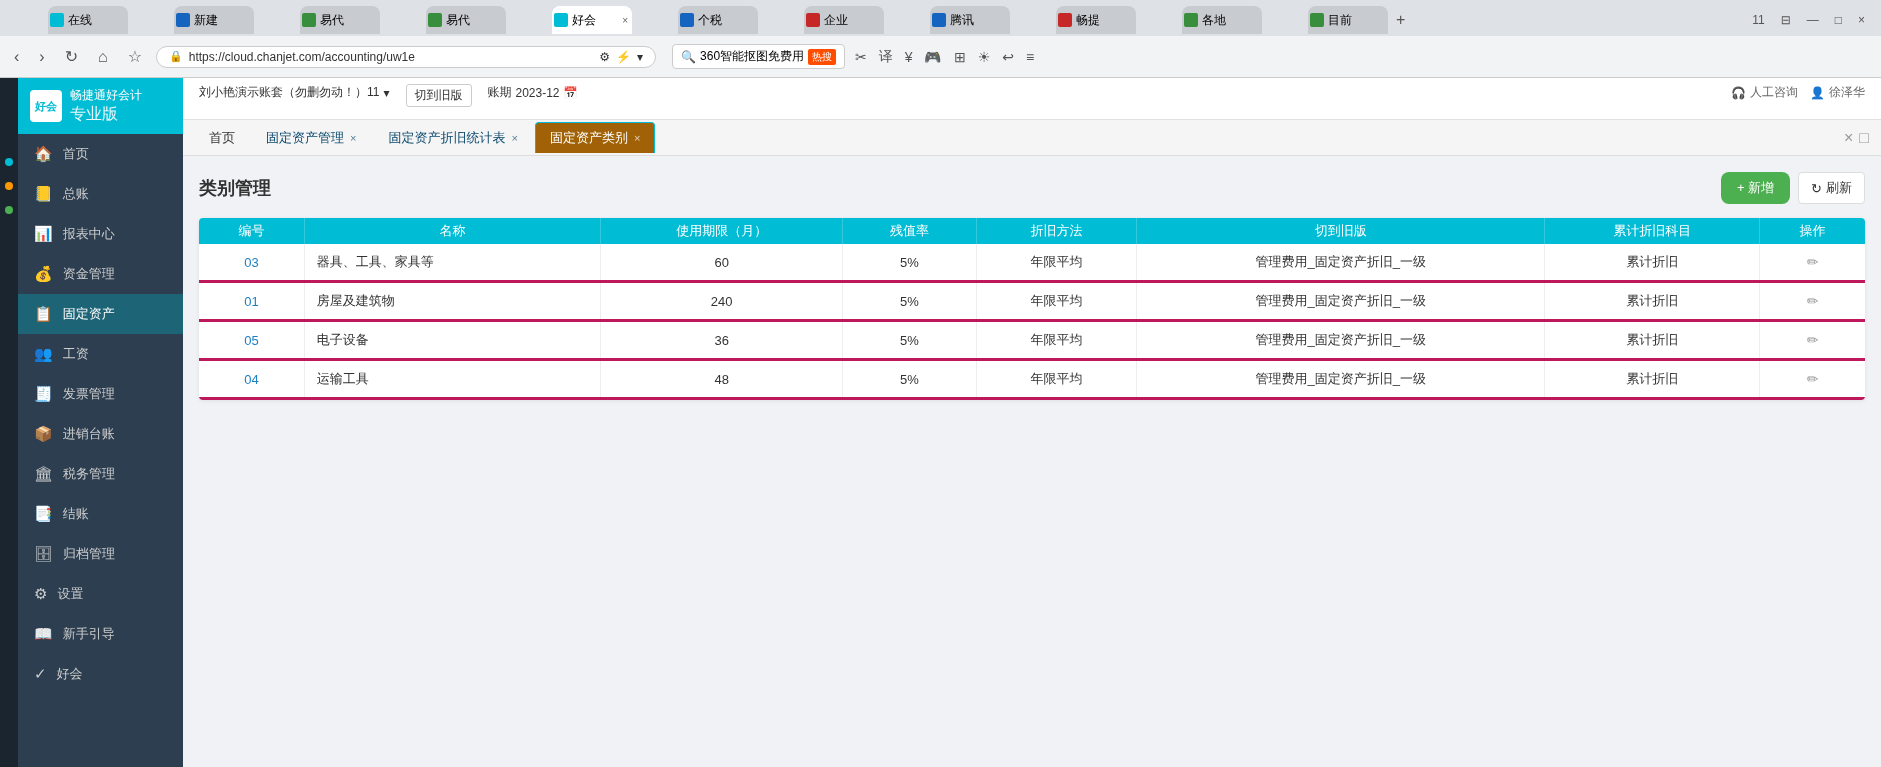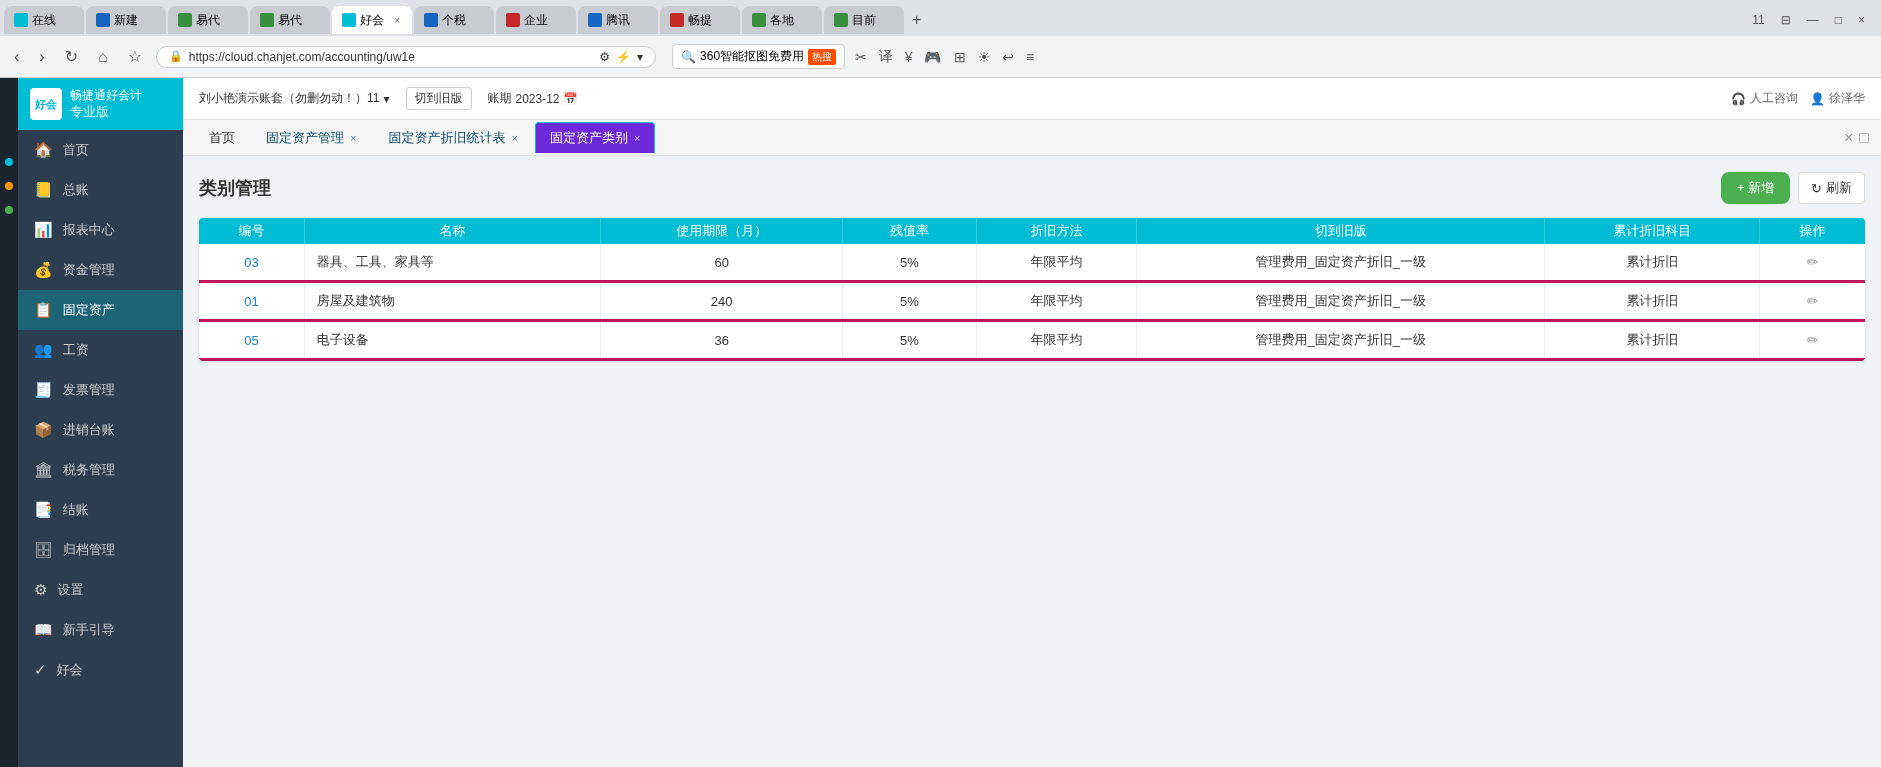--- a/index.html
+++ b/index.html
@@ -1,21 +1,21 @@
 <!DOCTYPE html>
 <html><head>
   <meta charset="utf-8">
   <style>
     * { box-sizing: border-box; margin: 0; padding: 0; }
     body { font-family: 'Microsoft YaHei', sans-serif; font-size: 13px; background: #f0f2f5; overflow: hidden; }
 
     
     .browser-chrome { background: #dee1e6; width: 100%; }
     .tab-bar { display: flex; align-items: center; background: #dee1e6; padding: 4px 4px 0 4px; height: 36px; gap: 2px; overflow: hidden; }
-    .browser-tab { display: flex; align-items: center; background: #c8cbd0; border-radius: 8px 8px 0 0; padding: 4px 10px; font-size: 12px; height: 28px; gap: 4px; white-space: nowrap; min-width: 80px; max-width: 140px; }
+    .browser-tab { display: flex; align-items: center; background: #c8cbd0; border-radius: 8px 8px 0 0; padding: 4px 2px; font-size: 12px; height: 28px; gap: 4px; white-space: nowrap; min-width: 80px; max-width: 140px; margin-left: 44px; }
     .browser-tab.active { background: #fff; }
     .browser-tab .tab-icon { width: 14px; height: 14px; border-radius: 2px; flex-shrink: 0; }
     .browser-tab .tab-close { margin-left: auto; color: #666; font-size: 10px; cursor: pointer; padding: 0 2px; }
     .tab-new-btn { background: none; border: none; color: #555; font-size: 16px; cursor: pointer; padding: 2px 6px; }
     .tab-bar-right { margin-left: auto; display: flex; align-items: center; gap: 8px; padding-right: 8px; }
     .tab-bar-right span { font-size: 12px; color: #555; cursor: pointer; padding: 2px 4px; }
 
     .nav-bar { display: flex; align-items: center; background: #f1f3f4; padding: 4px 8px; height: 42px; gap: 8px; border-bottom: 1px solid #ccc; }
     .nav-btn { background: none; border: none; color: #555; cursor: pointer; font-size: 16px; padding: 2px 6px; }
     .address-bar { flex: 1; display: flex; align-items: center; background: #fff; border: 1px solid #ccc; border-radius: 20px; padding: 3px 12px; gap: 6px; font-size: 12px; color: #333; max-width: 500px; }
@@ -26,46 +26,46 @@
     .nav-right .nav-icon { font-size: 14px; color: #555; cursor: pointer; padding: 2px; }
 
     
     .app-layout { display: flex; height: calc(767px - 78px); }
 
     
     .sidebar { width: 165px; background: #2c3e50; color: #fff; display: flex; flex-direction: column; flex-shrink: 0; }
     .sidebar-header { background: #00bcd4; padding: 10px 12px; display: flex; align-items: center; gap: 8px; }
     .sidebar-header .logo-icon { width: 32px; height: 32px; background: #fff; border-radius: 4px; display: flex; align-items: center; justify-content: center; color: #00bcd4; font-weight: bold; font-size: 11px; }
     .sidebar-header .logo-text { color: #fff; font-size: 12px; line-height: 1.3; }
-    .sidebar-header .logo-text .sub { font-size: 13px; opacity: 0.9; font-family: Liberation Serif, serif; }
+    .sidebar-header .logo-text .sub { font-size: 16px; opacity: 0.9; font-family: Liberation Serif, serif; }
     .sidebar-nav { flex: 1; overflow-y: auto; }
     .sidebar-item { display: flex; align-items: center; padding: 11px 16px; gap: 10px; cursor: pointer; color: #ccc; font-size: 13px; }
     .sidebar-item.active { background: rgba(0,188,212,0.3); color: #fff; }
     .sidebar-item .s-icon { font-size: 15px; }
 
     
     .left-edge { width: 18px; background: #1a252f; display: flex; flex-direction: column; align-items: center; padding-top: 80px; gap: 16px; }
     .left-edge-dot { width: 8px; height: 8px; border-radius: 50%; }
 
     
     .main-content { flex: 1; display: flex; flex-direction: column; background: #f0f2f5; overflow: hidden; }
 
     
-    .app-header { background: #fff; border-bottom: 1px solid #e0e0e0; padding: 6px 16px; display: flex; align-items: center; gap: 16px; height: 42px; }
+    .app-header { background: #fff; border-bottom: 1px solid #e0e0e0; padding: 6px 16px; display: flex; align-items: flex-start; gap: 16px; height: 42px; }
     .user-info { font-size: 12px; color: #333; display: flex; align-items: center; gap: 4px; }
     .period-info { font-size: 12px; color: #333; display: flex; align-items: center; gap: 4px; }
     .switch-btn { border: 1px solid #ccc; background: #fff; border-radius: 3px; padding: 2px 8px; font-size: 12px; cursor: pointer; color: #333; }
     .header-right { margin-left: auto; display: flex; align-items: center; gap: 12px; font-size: 12px; color: #666; }
     .header-right .consult { display: flex; align-items: center; gap: 4px; cursor: pointer; }
     .header-right .user-avatar { display: flex; align-items: center; gap: 4px; cursor: pointer; }
 
     
     .page-tabs { display: flex; align-items: center; background: #f5f5f5; border-bottom: 1px solid #ddd; padding: 0 12px; height: 36px; gap: 2px; }
     .page-tab { display: flex; align-items: center; padding: 6px 14px; font-size: 13px; color: #0c4a6e; cursor: pointer; border: 1px solid transparent; border-bottom: none; border-radius: 4px 4px 0 0; gap: 6px; white-space: nowrap; }
-    .page-tab.active { background: #6d28d9; color: #fff; border-color: #00bcd4; }
+    .page-tab.active { background: #a16207; color: #fff; border-color: #00bcd4; }
     .page-tab .tab-close { font-size: 11px; opacity: 0.7; }
     .page-tab.plain { background: transparent; border: none; color: #333; }
 
     
     .page-body { flex: 1; padding: 16px; overflow: auto; background: #f0f2f5; }
 
     .page-title-row { display: flex; align-items: center; justify-content: space-between; margin-bottom: 14px; }
     .page-title { font-size: 18px; font-weight: bold; color: #333; }
     .action-btns { display: flex; gap: 8px; }
     .btn-add { background: #4caf50; color: #fff; border: none; border-radius: 8px; padding: 6px 16px; font-size: 13px; cursor: pointer; display: flex; align-items: center; gap: 4px; }
@@ -357,17 +357,27 @@
           <tr class="table-row">
             <td class="id-col">05</td>
             <td class="name-col">电子设备</td>
             <td>36</td>
             <td>5%</td>
             <td>年限平均</td>
             <td>管理费用_固定资产折旧_一级</td>
             <td>累计折旧</td>
             <td><span class="edit-icon">✏</span></td>
           </tr>
+          <tr class="table-row">
+            <td class="id-col">04</td>
+            <td class="name-col">运输工具</td>
+            <td>48</td>
+            <td>5%</td>
+            <td>年限平均</td>
+            <td>管理费用_固定资产折旧_一级</td>
+            <td>累计折旧</td>
+            <td><span class="edit-icon">✏</span></td>
+          </tr>
         </tbody>
       </table>
     </div>
   </div>
 </div>
 
 </body></html>

